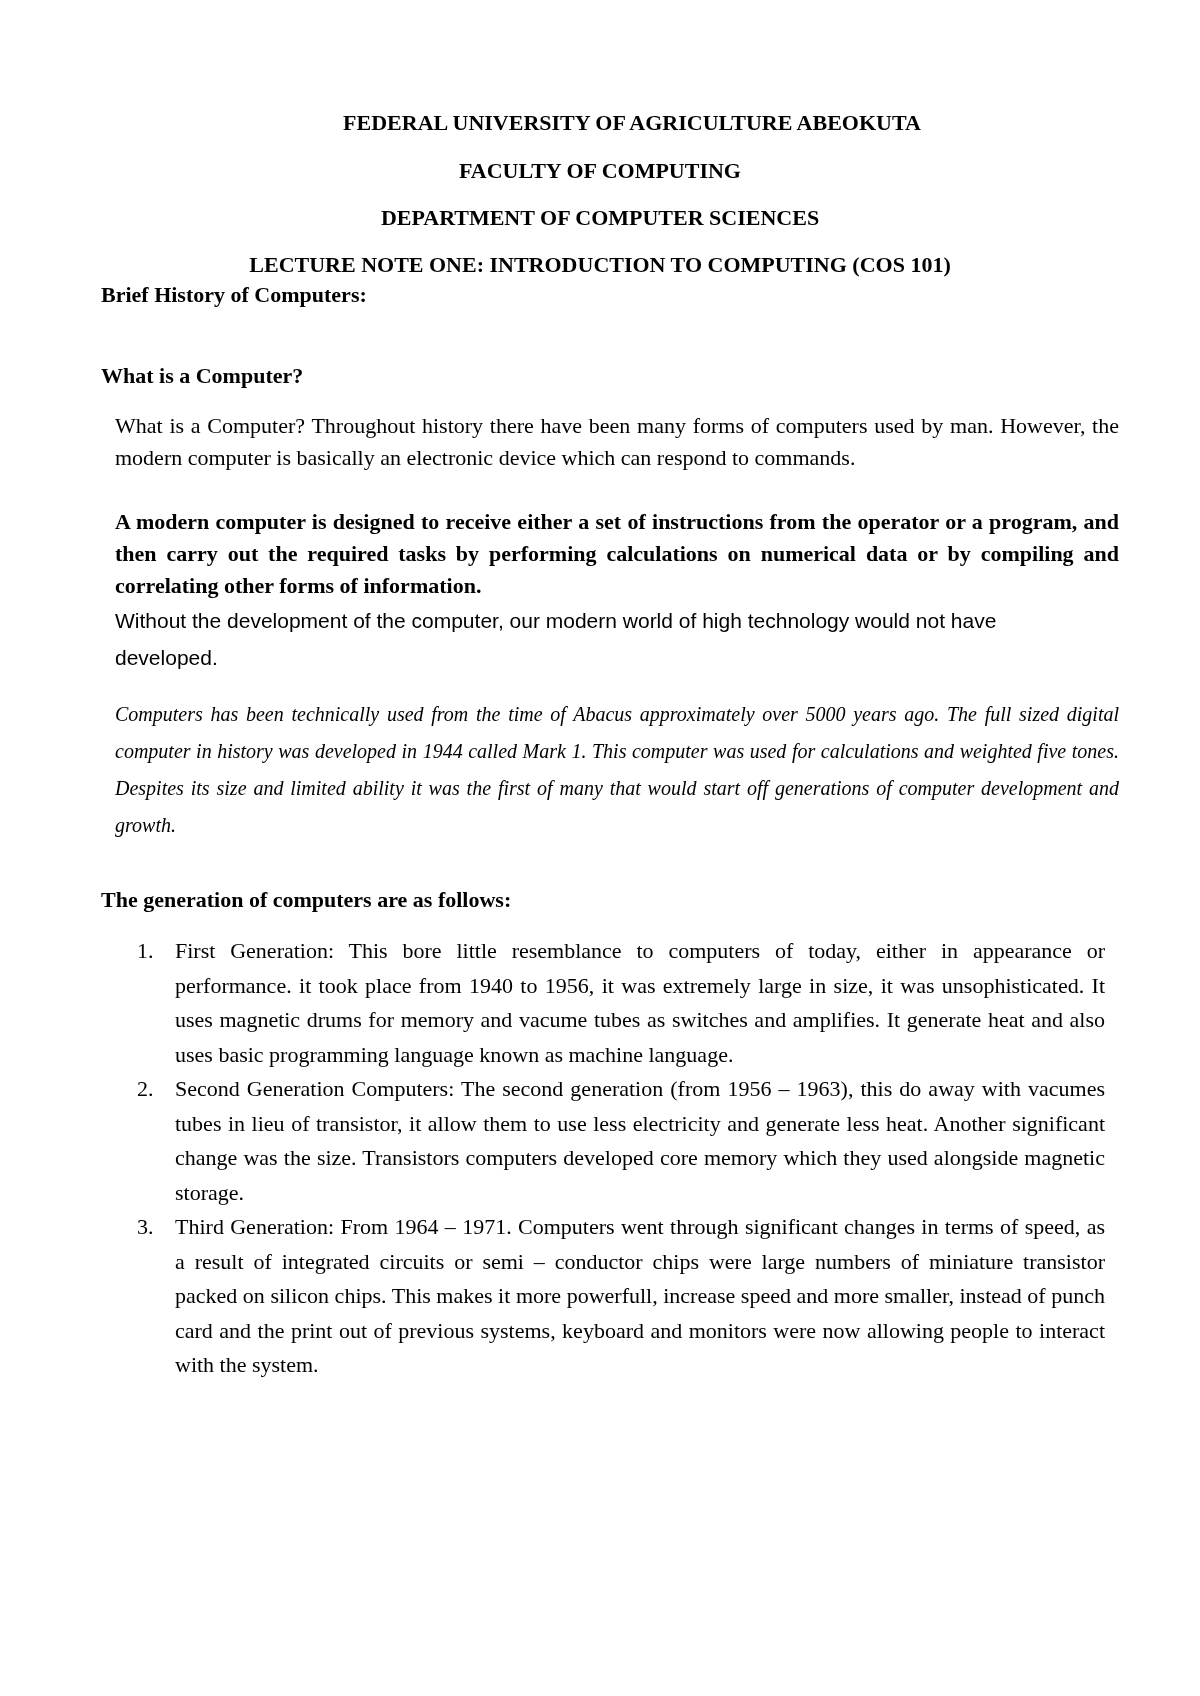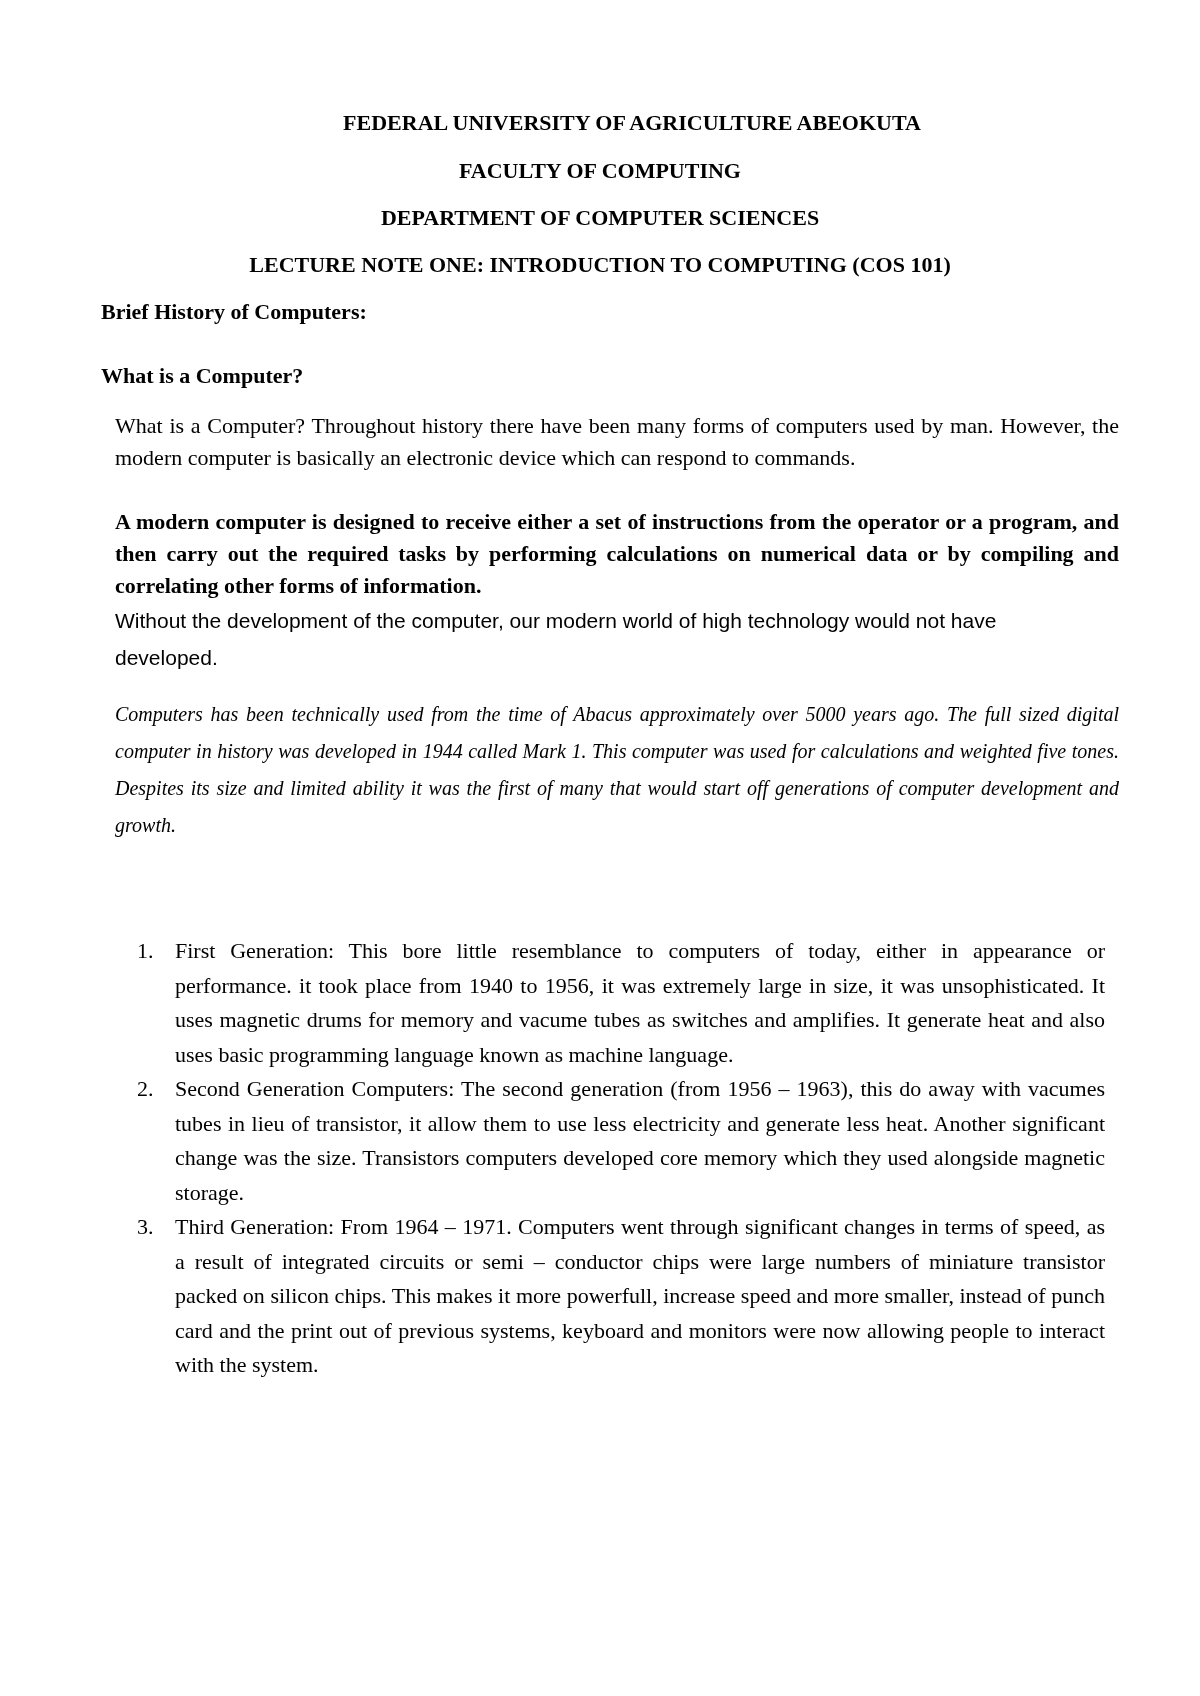--- a/index.html
+++ b/index.html
@@ -29,29 +29,30 @@
   </style>
 </head>
 <body>
 
 <div class="page">
   <div class="center" style="top:110px;padding-left:32px;">FEDERAL UNIVERSITY OF AGRICULTURE ABEOKUTA</div>
   <div class="center" style="top:158px;">FACULTY OF COMPUTING</div>
   <div class="center" style="top:205px;">DEPARTMENT OF COMPUTER SCIENCES</div>
   <div class="center" style="top:252px;">LECTURE NOTE ONE: INTRODUCTION TO COMPUTING (COS 101)</div>
 
-  <div class="heading" style="top:299px;">Brief History of Computers:</div>
+  <div class="heading" style="top:282px;">Brief History of Computers:</div>
   <div class="heading" style="top:363px;">What is a Computer?</div>
 
   <p class="para" style="top:396px;">What is a Computer? Throughout history there have been many forms of computers used by man. However, the modern computer is basically an electronic device which can respond to commands.</p>
   <p class="para" style="top:492px;font-weight:bold;">A modern computer is designed to receive either a set of instructions from the operator or a program, and then carry out the required tasks by performing calculations on numerical data or by compiling and correlating other forms of information.</p>
   <p class="para sans" style="top:588px; width:960px;">Without the development of the computer, our modern world of high technology would not have developed.</p>
 
   <p class="para para2" style="top:682px;">Computers has been technically used from the time of Abacus approximately over 5000 years ago. The full sized digital computer in history was developed in 1944 called Mark 1. This computer was used for calculations and weighted five tones. Despites its size and limited ability it was the first of many that would start off generations of computer development  and growth.</p>
 
+  <div class="heading" style="top:887px;">The generation of computers are as follows:</div>
 
   <ol class="gen" style="top:934px;">
     <li>
       <span class="num">1.</span>
       <span>First Generation: This bore little resemblance to computers of today, either in appearance or performance. it took place from 1940 to 1956, it was extremely large in size, it was unsophisticated. It uses magnetic drums for memory and vacume tubes as switches and amplifies. It generate heat and also uses basic programming language known as machine language.</span>
     </li>
     <li>
       <span class="num">2.</span>
       <span>Second Generation Computers: The second generation (from 1956 – 1963), this do away with vacumes tubes in lieu of transistor, it allow them to use less electricity and generate less heat. Another significant change was the size. Transistors computers developed core memory which they used alongside magnetic storage.</span>
     </li>

